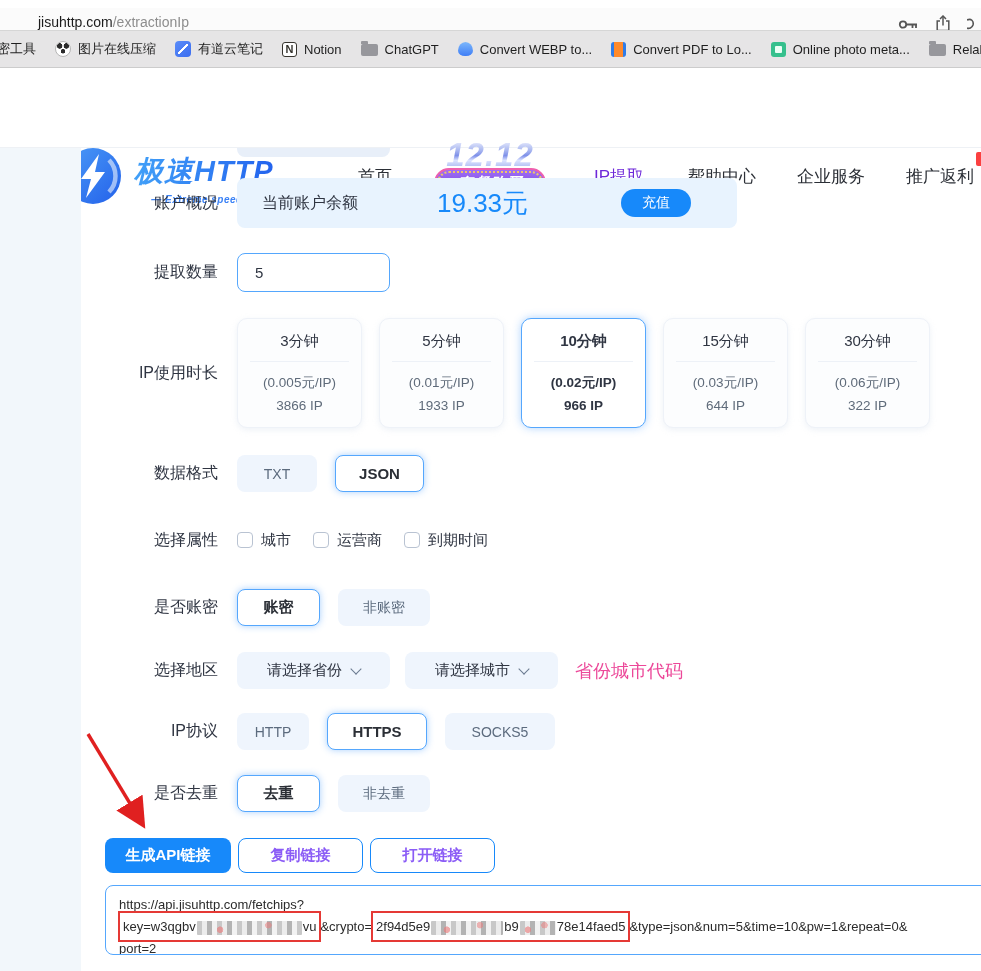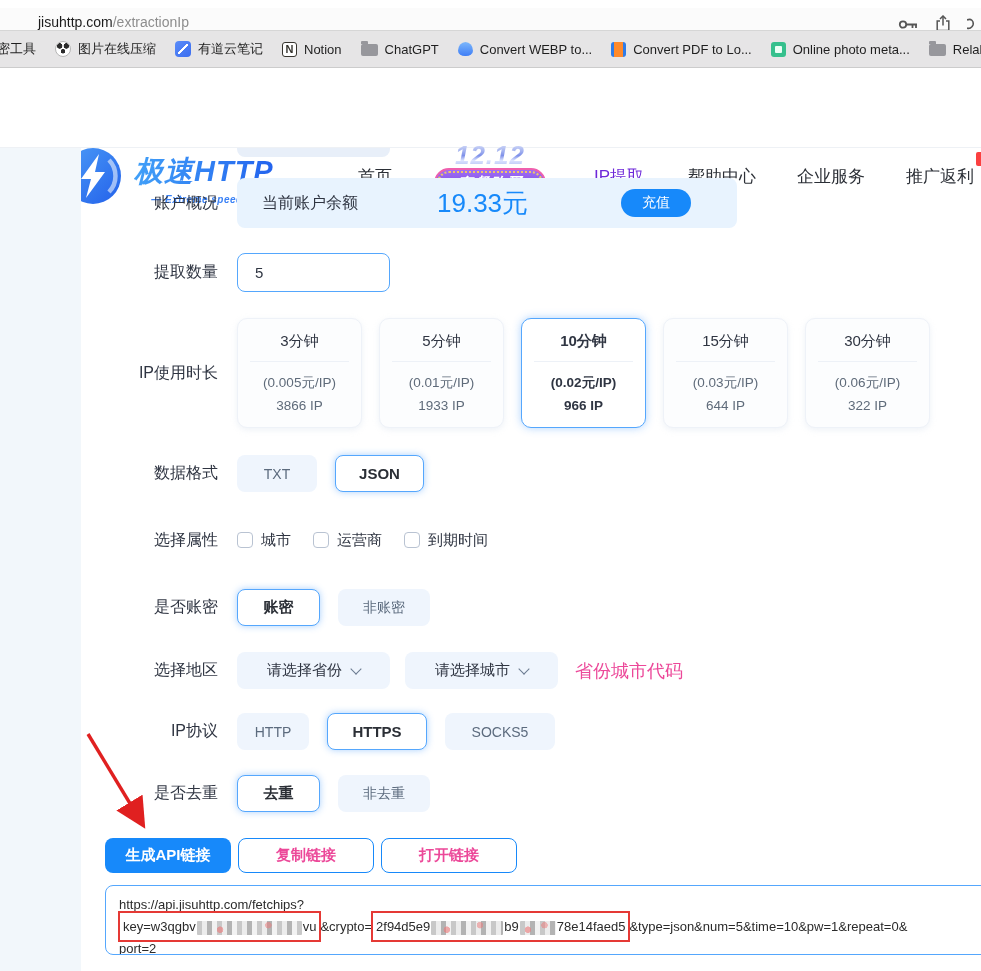--- a/index.html
+++ b/index.html
@@ -41,21 +41,21 @@
   .logo { position:absolute; left:64px; top:79px; display:flex; gap:12px; }
   .logo-txt { display:flex; flex-direction:column; justify-content:center; }
   .logo-title { font-size:29px; font-weight:800; font-style:italic; letter-spacing:1px;
     background:linear-gradient(90deg,#41a0f8,#2363ee); -webkit-background-clip:text; background-clip:text; color:transparent; }
   .logo-sub { font-size:10px; color:#3b82f6; font-style:italic; font-weight:700; text-align:center; margin-top:2px; letter-spacing:.5px; }
   .nav-item { position:absolute; top:97px; font-size:17px; color:#2b2f36; cursor:pointer; }
   .nav-active { color:#6d28d9; font-weight:400; }
   .nav-underline { position:absolute; left:594px; top:134px; width:50px; height:3px; background:#1789fa; border-radius:2px; }
   .nav-badge { position:absolute; right:0; top:84px; width:5px; height:14px; background:#fb4040; border-radius:2px 0 0 2px; }
   .promo { position:absolute; left:431px; top:72px; width:118px; height:66px; cursor:pointer; }
-  .promo-top { text-align:center; font-size:26px; font-weight:800; font-style:italic; letter-spacing:1px;
+  .promo-top { text-align:center; font-size:33px; font-weight:800; font-style:italic; letter-spacing:1px;
     background:linear-gradient(180deg,#eef1ff 0%,#a8b6f0 35%,#7e90e9 52%,#dbe3ff 68%,#9fb0ee 100%);
     -webkit-background-clip:text; background-clip:text; color:transparent; line-height:30px; }
   .promo-pill { position:absolute; left:3px; top:28px; width:112px; height:30px; border-radius:16px;
     background:linear-gradient(180deg,#a06ef5,#6e3fd8); border:2px solid #ef5fae;
     display:flex; align-items:center; justify-content:center; }
   .promo-pill::before { content:""; position:absolute; inset:1px; border:2px dotted #ffd84d; border-radius:13px; opacity:.85; }
   .promo-pill span { position:relative; color:#fff; font-weight:800; font-size:15px; font-style:italic; letter-spacing:1px; }
   
   .left-strip { position:absolute; left:0; top:148px; width:81px; height:823px; background:#f2f7fb; }
   .partial-box { position:absolute; left:237px; top:148px; width:153px; height:9px; background:#e8eff9; border-radius:0 0 8px 8px; }
@@ -93,21 +93,21 @@
   .dd { width:153px; height:37px; background:#eff5fd; border-radius:8px; display:flex; align-items:center;
     justify-content:center; gap:10px; font-size:15px; color:#2f3542; cursor:pointer; }
   .dd-arrow { width:8px; height:8px; border-right:1.5px solid #6b7a90; border-bottom:1.5px solid #6b7a90;
     transform:rotate(45deg); margin-top:-4px; }
   .code-link { font-size:18px; color:#ec4899; font-weight:500; cursor:pointer; }
   
   .actions { position:absolute; left:105px; top:838px; display:flex; gap:7px; }
   .btn { height:35px; border-radius:8px; display:flex; align-items:center; justify-content:center;
     font-size:15px; font-weight:600; cursor:pointer; font-family:inherit; }
   .btn-primary { width:126px; background:#1789fa; color:#fff; border:none; }
-  .btn-outline { width:136px; background:#fff; color:#ec4899; border:1px solid #1789fa; }
+  .btn-outline { width:125px; background:#fff; color:#8b5cf6; border:1px solid #1789fa; }
   
   .url-output { position:absolute; left:105px; top:885px; width:936px; height:70px; border:1px solid #55a7fd;
     border-radius:8px; background:#fff; padding:8px 13px; font-size:13px; line-height:22px; color:#2b2b2b;
     overflow:hidden; }
   .resize-grip { position:absolute; right:2px; bottom:2px; width:11px; height:11px;
     background:repeating-linear-gradient(135deg, transparent 0 2px, #9aa4b2 2px 3.5px); }
   .redbox { border:2px solid #e53935; padding:6px 3px; margin:0 -1px; }
   .mosaic { display:inline-block; height:14px; vertical-align:middle; margin:0 1px; border-radius:1px;
     background:
       radial-gradient(circle at 22% 62%, rgba(235,120,120,.6) 0 3px, transparent 3.5px),

